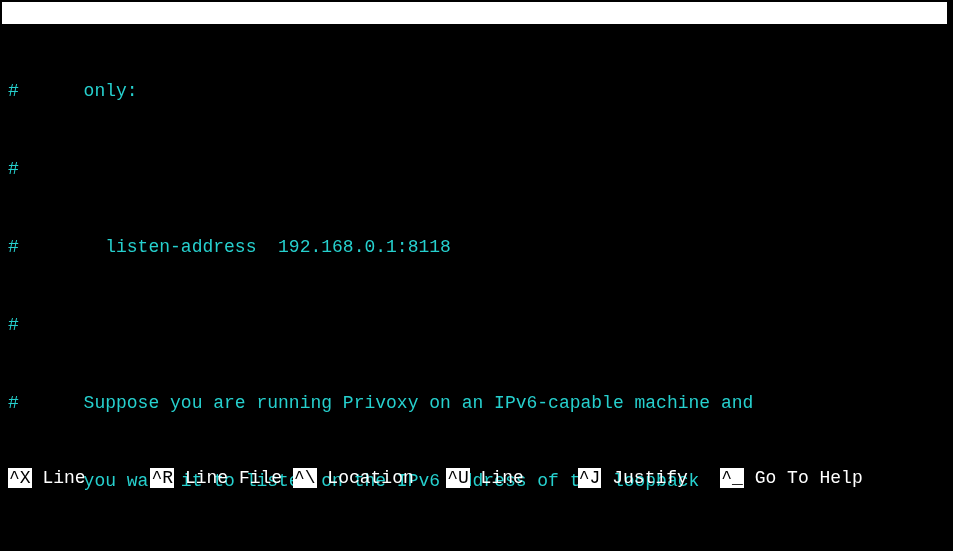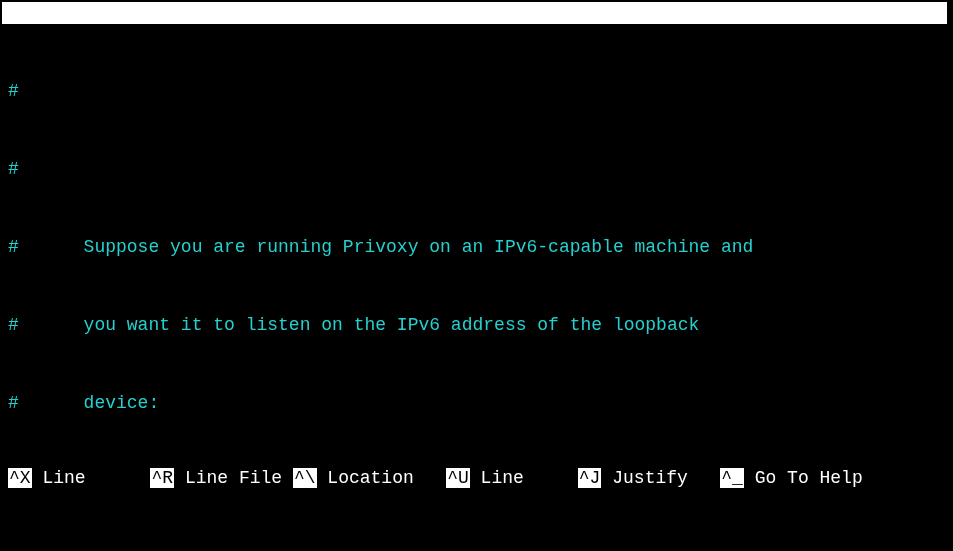--- a/index.html
+++ b/index.html
@@ -71,21 +71,23 @@
 <body>
 
 <div class="terminal">
 
   <div class="titlebar">
     <span class="left">GNU nano 5.4</span>
     <span class="center">/etc/privoxy/config *</span>
   </div>
 
   <div class="content">
+    <div class="line">#      only:</div>
     <div class="line">#</div>
+    <div class="line">#        listen-address  192.168.0.1:8118</div>
     <div class="line">#</div>
     <div class="line">#      Suppose you are running Privoxy on an IPv6-capable machine and</div>
     <div class="line">#      you want it to listen on the IPv6 address of the loopback</div>
     <div class="line">#      device:</div>
     
     
     
     
     
     

